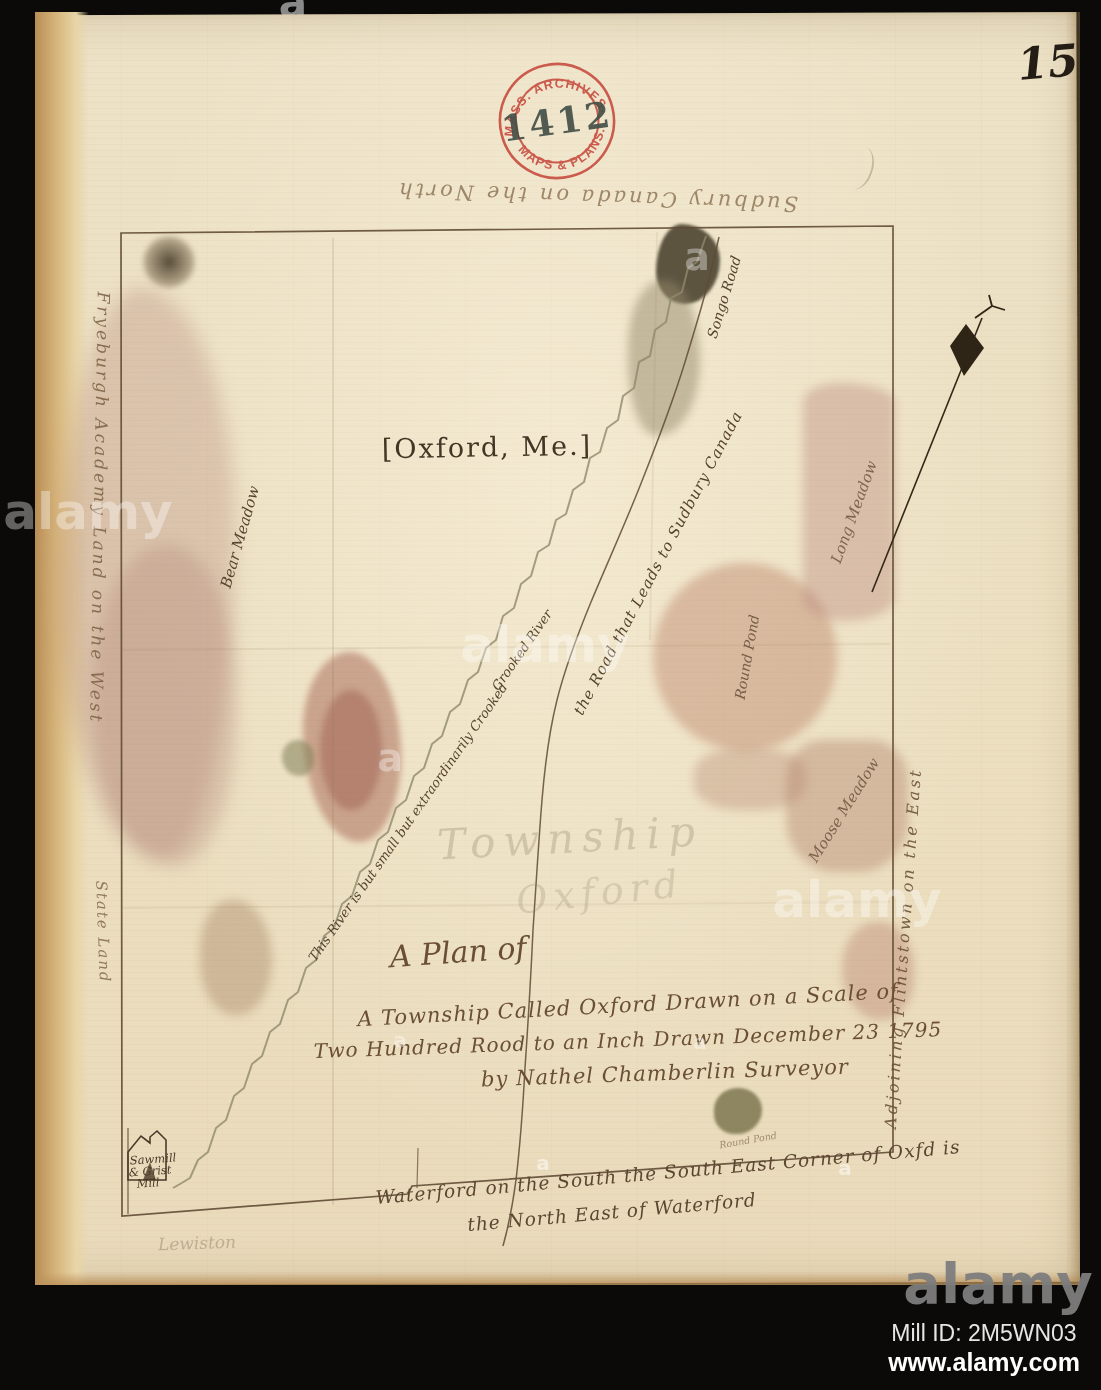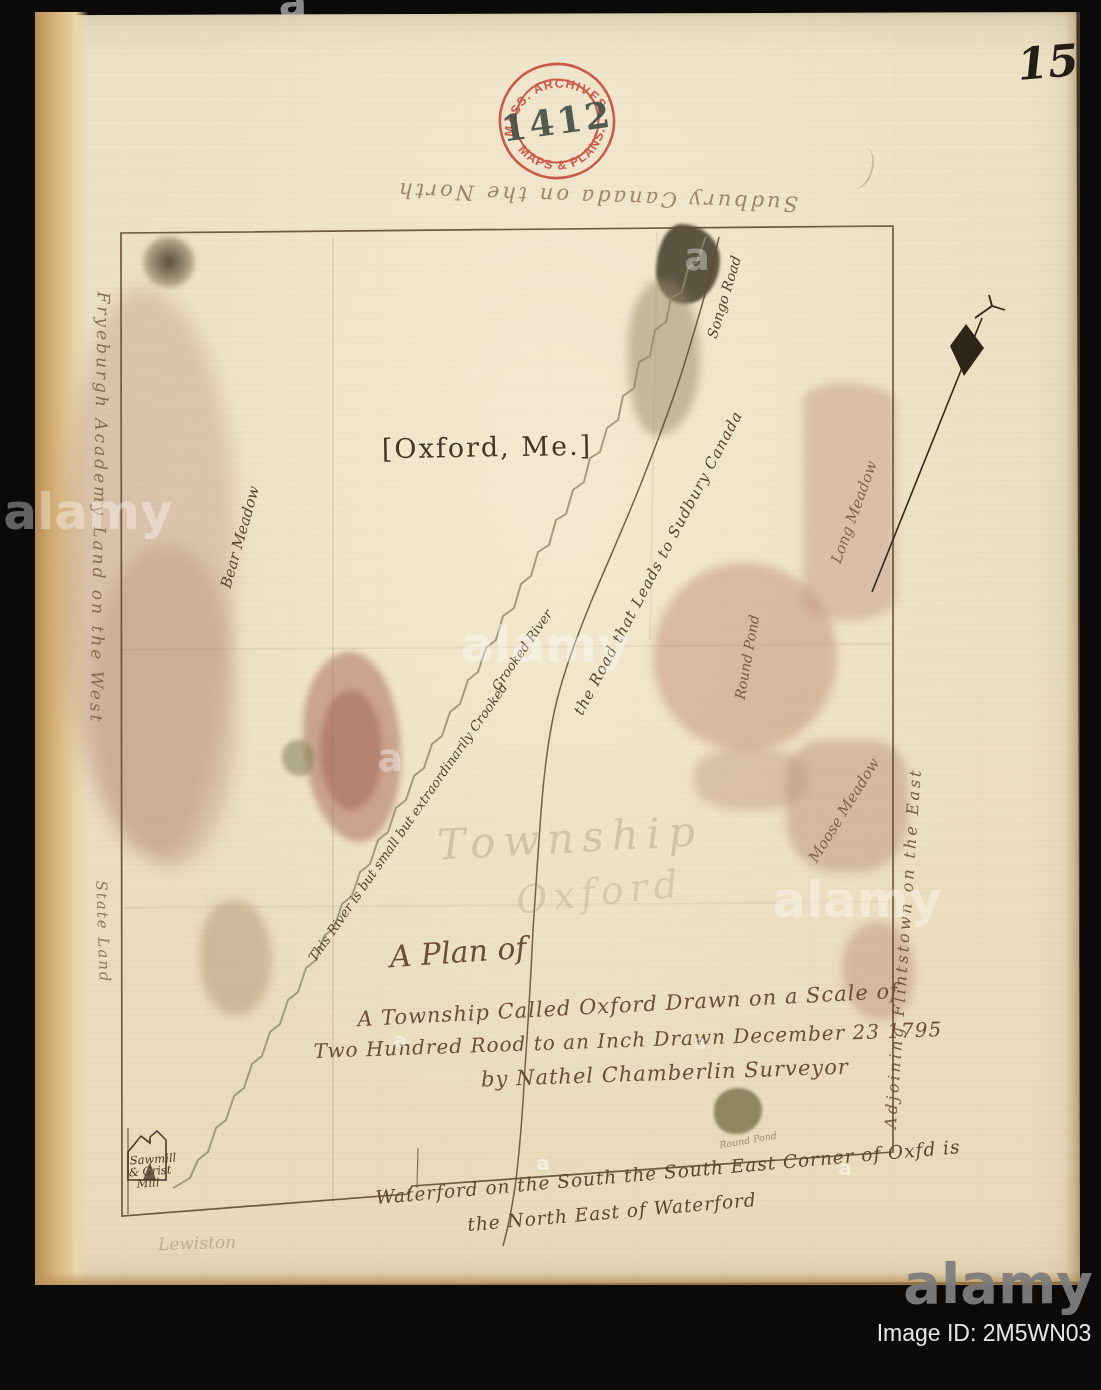--- a/index.html
+++ b/index.html
@@ -169,15 +169,16 @@
   <div class="wm" style="left:857px;top:900px;font-size:50px;">alamy</div>
   <div class="wm" style="left:697px;top:257px;font-size:38px;">a</div>
   <div class="wm" style="left:390px;top:758px;font-size:38px;">a</div>
   <div class="wm" style="left:543px;top:1163px;font-size:20px;color:rgba(255,255,255,.5);">a</div>
   <div class="wm" style="left:845px;top:1168px;font-size:20px;color:rgba(255,255,255,.5);">a</div>
   <div class="wm" style="left:400px;top:1040px;font-size:20px;color:rgba(255,255,255,.4);">a</div>
   <div class="wm" style="left:700px;top:1042px;font-size:20px;color:rgba(255,255,255,.4);">a</div>
 
   <div class="wm" style="left:998px;top:1283px;font-size:56px;color:rgba(125,125,125,.95);z-index:6;">alamy</div>
 
-  <div class="alamy-box" style="left:874px;top:1320px;width:220px;font-size:23px;color:#e6e6e6;">Image ID: 2M5WN03</div>
+  <div class="alamy-box" style="left:874px;top:1320px;width:220px;font-size:23px;color:#e6e6e6;">Mill ID: 2M5WN03</div>
+  <div class="alamy-box" style="left:874px;top:1348px;width:220px;font-size:25px;font-weight:bold;color:#ffffff;">www.alamy.com</div>
 
 </div>
 
 </body></html>

